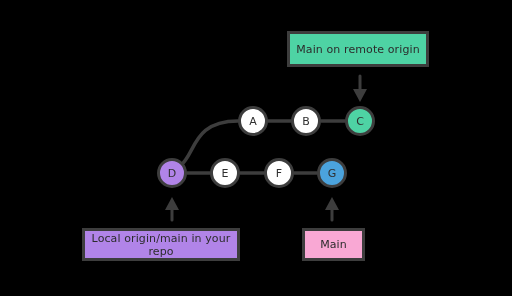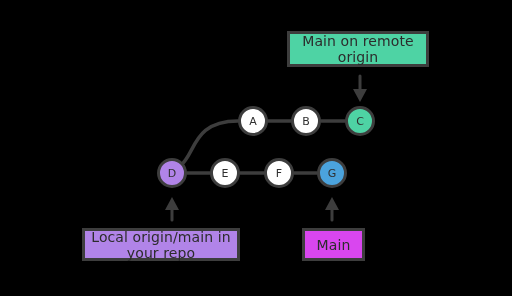--- a/index.html
+++ b/index.html
@@ -37,21 +37,21 @@
     z-index: 3;
   }
   .label-box {
     position: absolute;
     border: 3px solid #3d3d3d;
     box-sizing: border-box;
     display: flex;
     align-items: center;
     justify-content: center;
     color: #2c2c2c;
-    font-size: 14px;
+    font-size: 11px;
     letter-spacing: 0.1px;
     z-index: 2;
     text-align: center;
   }
 </style>
 </head>
 <body>
 
 <div id="stage">
 
@@ -105,17 +105,17 @@
   </div>
 
   <div class="label-box" style="left:287px; top:31px; width:142px; height:36px; background:#4ed3a4;">
     <span>Main on remote origin</span>
   </div>
 
   <div class="label-box" style="left:82px; top:228px; width:158px; height:33px; background:#b184e8;">
     <span>Local origin/main in your repo</span>
   </div>
 
-  <div class="label-box" style="left:302px; top:228px; width:63px; height:33px; background:#d946ef;">
+  <div class="label-box" style="left:302px; top:228px; width:63px; height:33px; background:#f9a8d4;">
     <span>Main</span>
   </div>
 
 </div>
 
 </body></html>

